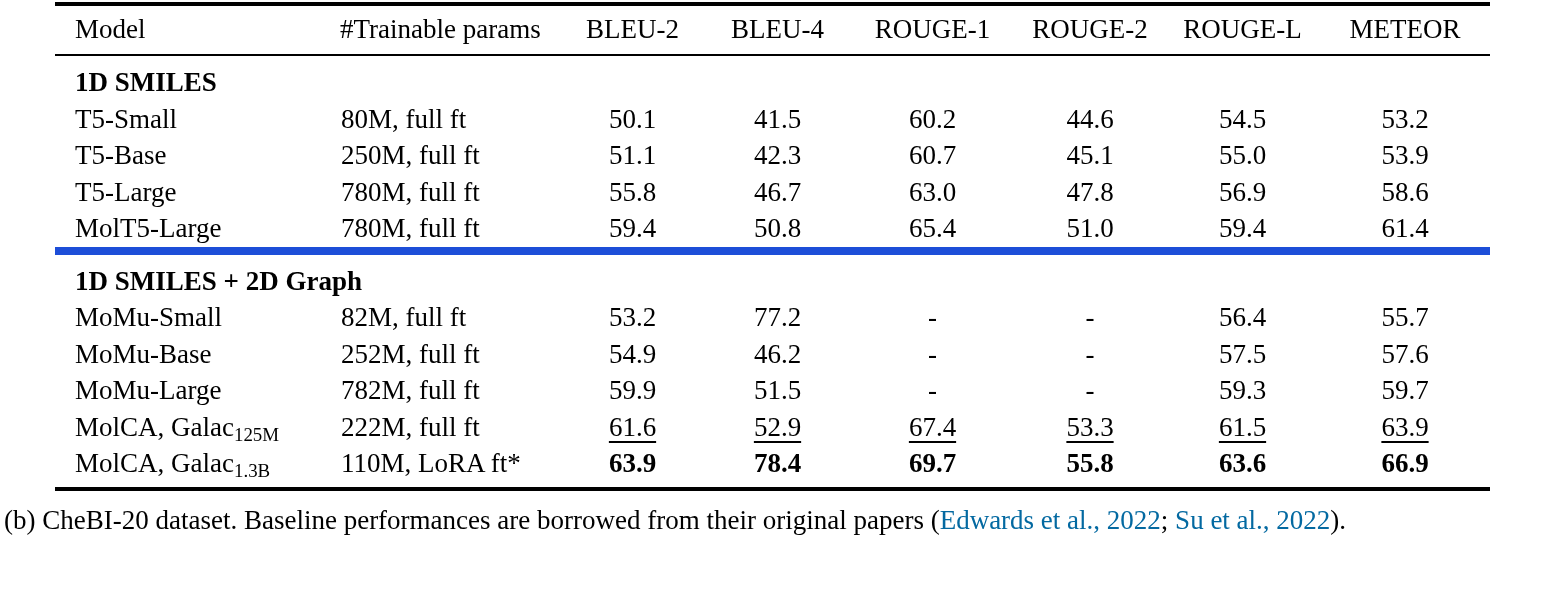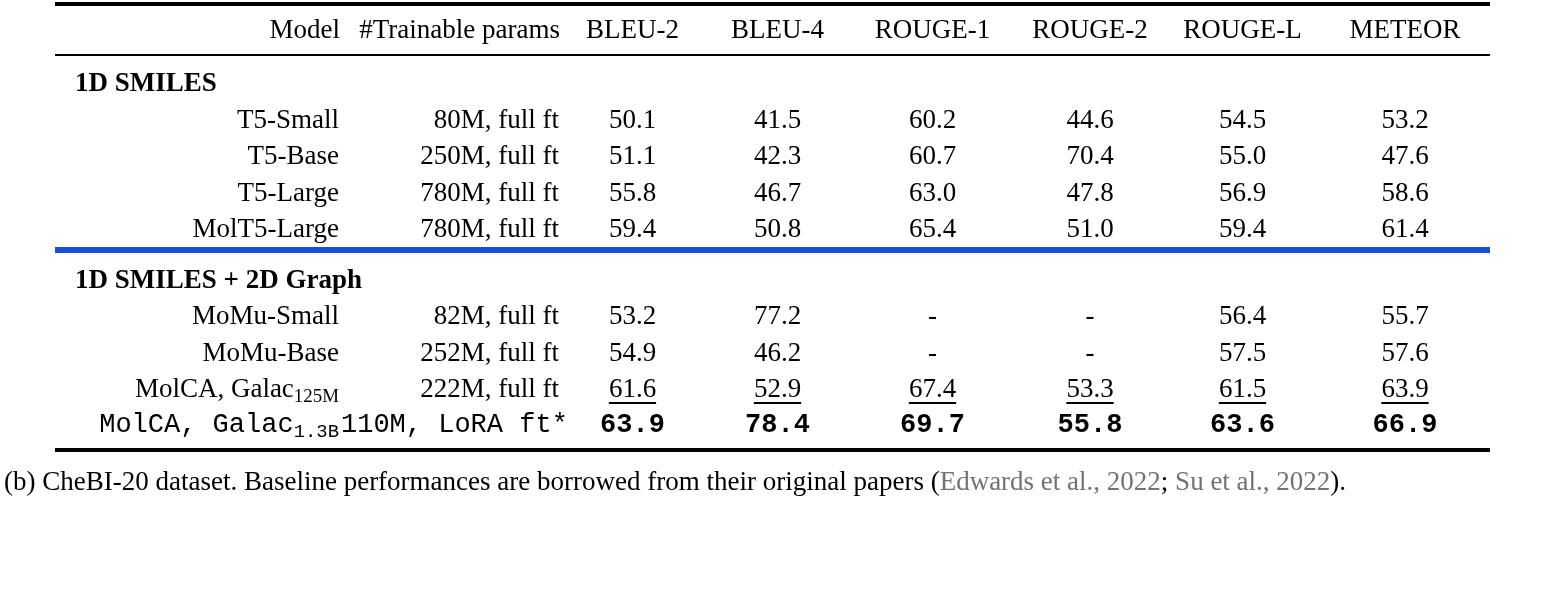--- a/index.html
+++ b/index.html
@@ -29,59 +29,59 @@
   col.c-r2     { width: 150px; }
   col.c-rl     { width: 155px; }
   col.c-met    { width: 170px; }
 
   th {
     font-weight: normal;
     padding: 8px 0 9px 0;
     border-bottom: 2px solid #000;
     white-space: nowrap;
   }
-  th.left, td.left { text-align: right; }
+  th.left, td.left { text-align: left; }
   td.model { padding-left: 20px; }
-  th.model-h { padding-left: 20px; text-align: right; }
+  th.model-h { padding-left: 20px; text-align: left; }
   th.num-h, td.num { text-align: center; }
 
   td {
     line-height: 34.5px;
     white-space: nowrap;
   }
   tr.section-head td {
     font-weight: bold;
     padding-top: 9px;
     padding-left: 20px;
   }
   tr.section-divider td {
-    border-top: 6px solid #1d4ed8;
-  }
-  tr.last-row td { padding-bottom: 6px; font-family: Liberation Mono, monospace; }
+    border-top: 8px solid #1d4ed8;
+  }
+  tr.last-row td { padding-bottom: 6px; }
 
   tr.underline-vals td.num {
     text-decoration: underline;
     text-underline-offset: 5px;
     text-decoration-thickness: 2px;
   }
   tr.bold-vals td.num { font-weight: bold; }
 
   sub.model-sub {
     font-size: 0.7em;
     vertical-align: -0.28em;
     line-height: 0;
   }
 
   .caption {
     margin: 14px 0 0 4px;
     font-size: 27px;
     white-space: nowrap;
   }
   .cite {
-    color: #737373;
+    color: #0369a1;
     text-decoration: none;
     cursor: pointer;
   }
 </style>
 </head>
 <body>
 
 <table class="paper-table">
   <colgroup>
     <col class="c-model">
@@ -119,23 +119,23 @@
       <td class="num">44.6</td>
       <td class="num">54.5</td>
       <td class="num">53.2</td>
     </tr>
     <tr>
       <td class="model left">T5-Base</td>
       <td class="left">250M, full ft</td>
       <td class="num">51.1</td>
       <td class="num">42.3</td>
       <td class="num">60.7</td>
-      <td class="num">70.4</td>
+      <td class="num">45.1</td>
       <td class="num">55.0</td>
-      <td class="num">47.6</td>
+      <td class="num">53.9</td>
     </tr>
     <tr>
       <td class="model left">T5-Large</td>
       <td class="left">780M, full ft</td>
       <td class="num">55.8</td>
       <td class="num">46.7</td>
       <td class="num">63.0</td>
       <td class="num">47.8</td>
       <td class="num">56.9</td>
       <td class="num">58.6</td>
@@ -167,20 +167,30 @@
     </tr>
     <tr>
       <td class="model left">MoMu-Base</td>
       <td class="left">252M, full ft</td>
       <td class="num">54.9</td>
       <td class="num">46.2</td>
       <td class="num">-</td>
       <td class="num">-</td>
       <td class="num">57.5</td>
       <td class="num">57.6</td>
+    </tr>
+    <tr>
+      <td class="model left">MoMu-Large</td>
+      <td class="left">782M, full ft</td>
+      <td class="num">59.9</td>
+      <td class="num">51.5</td>
+      <td class="num">-</td>
+      <td class="num">-</td>
+      <td class="num">59.3</td>
+      <td class="num">59.7</td>
     </tr>
 
     <tr class="underline-vals">
       <td class="model left"><span>MolCA, Galac</span><sub class="model-sub">125M</sub></td>
       <td class="left">222M, full ft</td>
       <td class="num">61.6</td>
       <td class="num">52.9</td>
       <td class="num">67.4</td>
       <td class="num">53.3</td>
       <td class="num">61.5</td>

